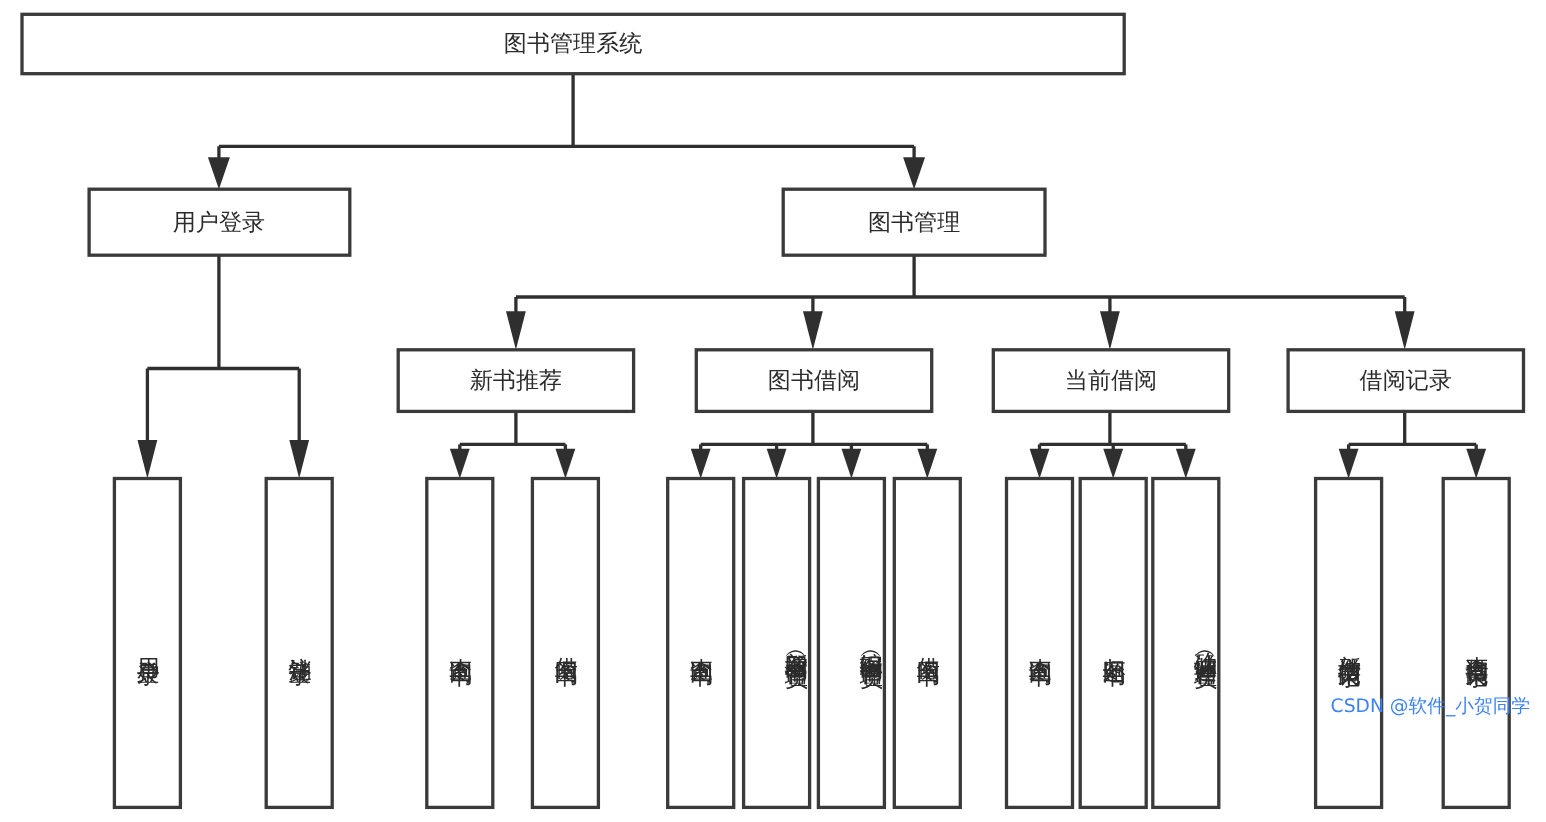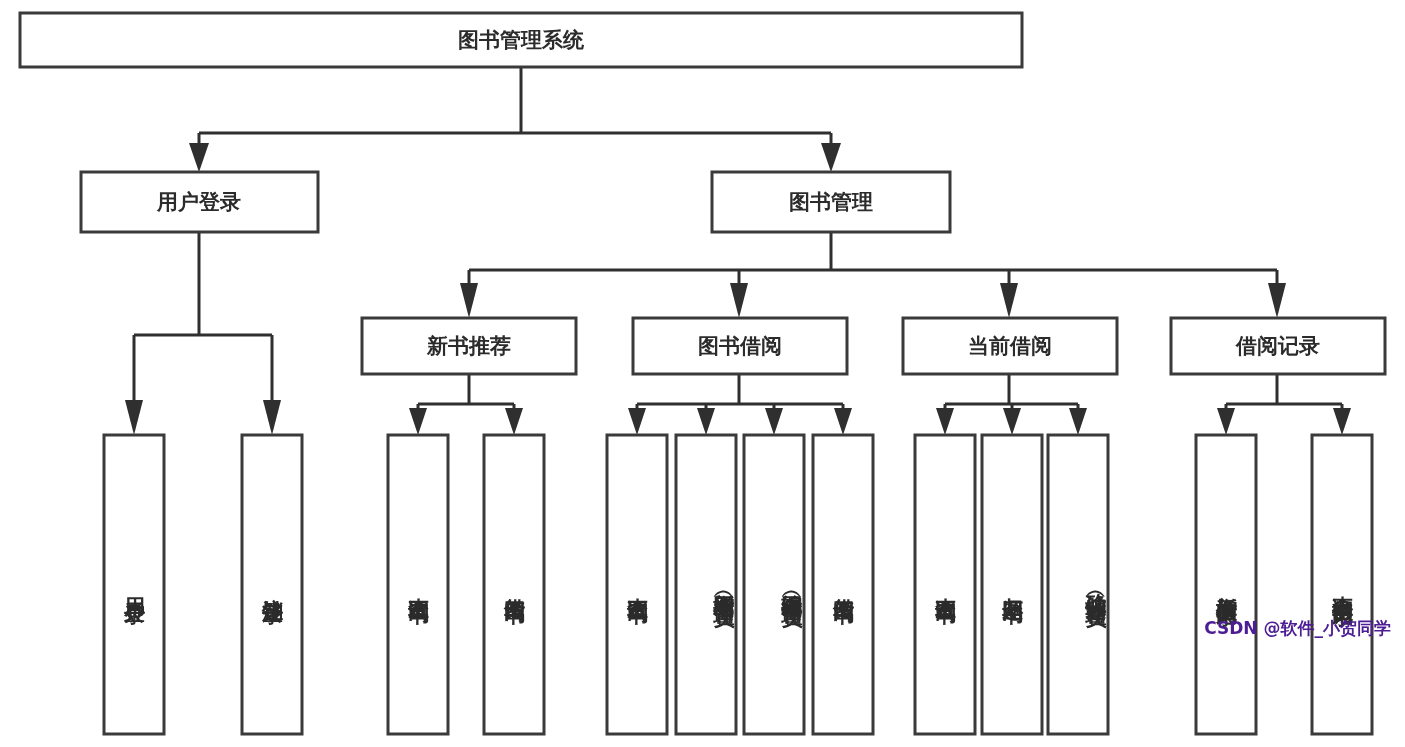--- a/index.html
+++ b/index.html
@@ -12,21 +12,20 @@
     width: 1405px;
     height: 747px;
     font-family: "DejaVu Sans", "Liberation Sans", sans-serif;
     overflow: hidden;
   }
   #diagram-root {
     position: relative;
     width: 1405px;
     height: 655px;
     background: #ffffff;
-    font-weight: bold;
   }
   svg.diagram-canvas {
     position: absolute;
     top: 0;
     left: 0;
     width: 1405px;
     height: 747px;
   }
   .node-box {
     fill: #ffffff;
@@ -61,24 +60,24 @@
     letter-spacing: 2px;
     display: flex;
     align-items: center;
     justify-content: center;
     white-space: nowrap;
     pointer-events: none;
   }
   .watermark {
     position: absolute;
     right: 14px;
-    bottom: 15px;
+    bottom: 2px;
     font-family: "DejaVu Sans", "Liberation Sans", sans-serif;
     font-size: 17px;
-    color: #4c1d95;
+    color: #3b82f6;
     white-space: nowrap;
     user-select: none;
   }
 </style>
 </head>
 <body>
 
 <div id="diagram-root">
 
   <svg class="diagram-canvas" viewBox="0 0 1405 747">

